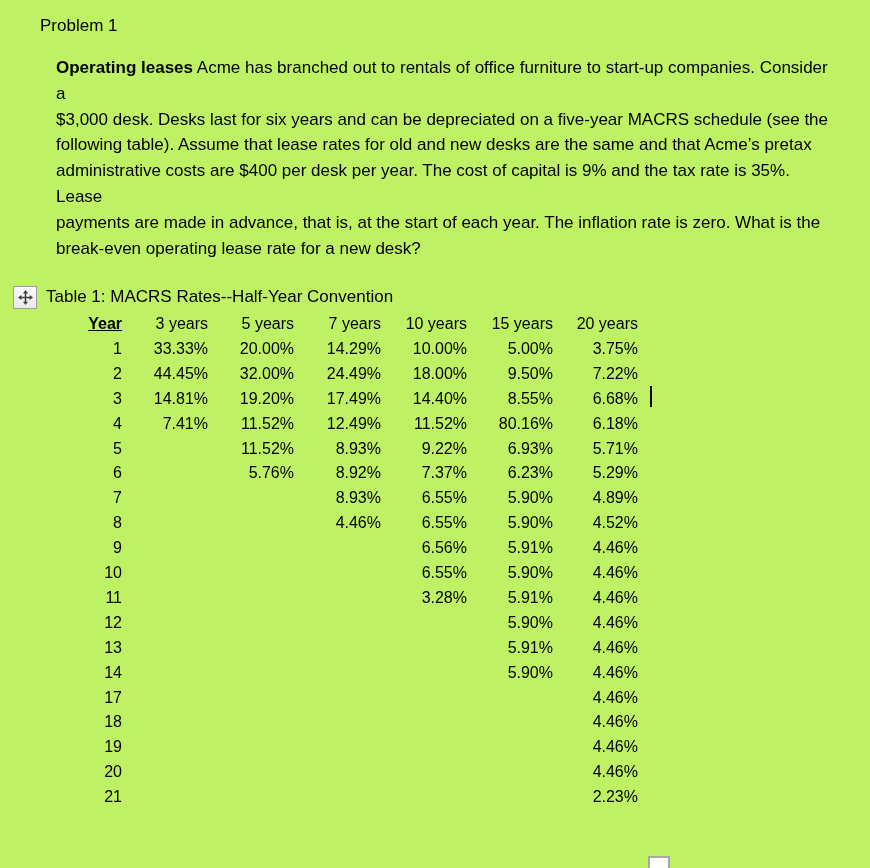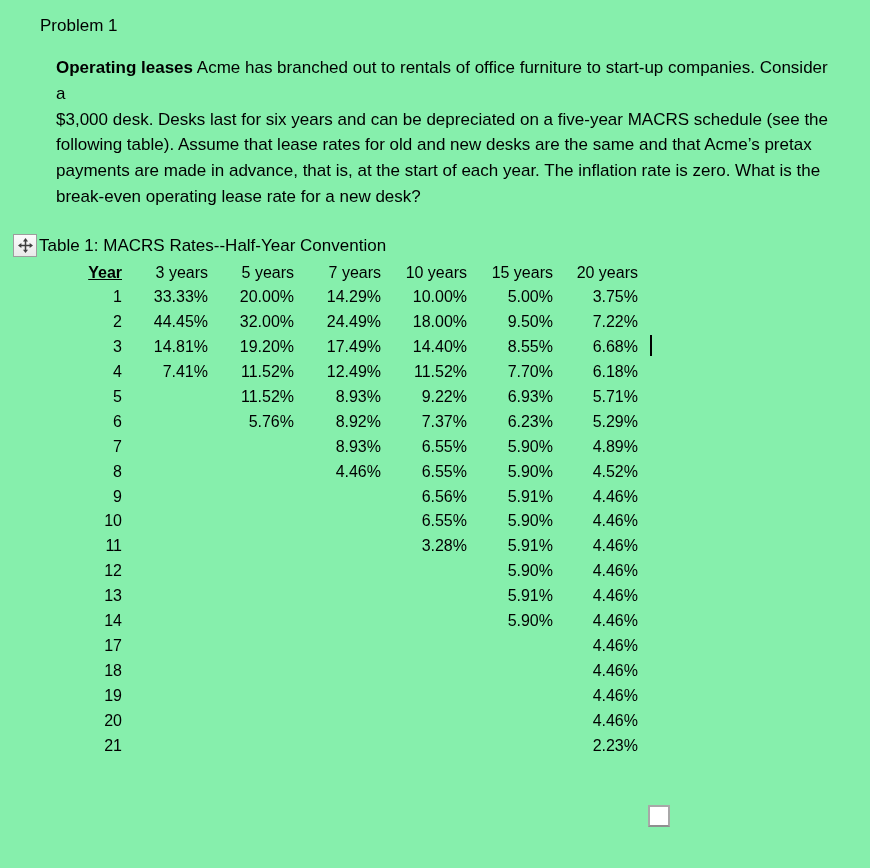--- a/index.html
+++ b/index.html
@@ -2,21 +2,21 @@
 <html><head>
 <meta charset="utf-8">
 <style>
   html, body { margin: 0; padding: 0; background: #ffffff; }
   .page {
     position: relative;
     width: 870px;
     height: 868px;
     box-sizing: border-box;
     padding: 13px 20px 0 40px;
-    background: #86efac;
+    background: #bef264;
     color: #000000;
     font-family: "Liberation Sans", sans-serif;
     overflow: hidden;
   }
   .heading {
     font-size: 17px;
     line-height: 26px;
     margin: 0;
     font-weight: 400;
   }
@@ -25,20 +25,21 @@
   .lead-bold { font-weight: bold; }
 
   .caption-row {
     margin-top: 24px;
     display: flex;
     align-items: center;
     font-size: 17px;
     line-height: 24px;
     height: 24px;
     position: relative;
+    gap: 7px;
   }
   .move-handle {
     width: 24px; height: 23px;
     margin-left: -27px;
     margin-right: 2px;
     border: 1px solid #9d9d9d;
     background: linear-gradient(#fbfbfb, #e9e9e9);
     box-sizing: border-box;
     display: inline-flex;
     align-items: center;
@@ -100,20 +101,21 @@
 <body>
 
 <div class="page">
 
   <div class="heading">Problem 1</div>
 
   <p class="para">
     <span class="line"><span class="lead-bold">Operating leases</span><span> Acme has branched out to rentals of office furniture to start-up companies. Consider a</span></span>
     <span class="line">$3,000 desk. Desks last for six years and can be depreciated on a five-year MACRS schedule (see the</span>
     <span class="line">following table). Assume that lease rates for old and new desks are the same and that Acme’s pretax</span>
+    <span class="line">administrative costs are $400 per desk per year. The cost of capital is 9% and the tax rate is 35%. Lease</span>
     <span class="line">payments are made in advance, that is, at the start of each year. The inflation rate is zero. What is the</span>
     <span class="line">break-even operating lease rate for a new desk?</span>
   </p>
 
   <div class="caption-row">
     <span class="move-handle">
       <svg width="15" height="15" viewBox="0 0 16 16">
         <g fill="#3f3f3f">
           <rect x="7.2" y="3" width="1.6" height="10"></rect>
           <rect x="3" y="7.2" width="10" height="1.6"></rect>
@@ -176,21 +178,21 @@
             <td>14.40%</td>
             <td>8.55%</td>
             <td>6.68%</td>
           </tr>
           <tr>
             <td>4</td>
             <td>7.41%</td>
             <td>11.52%</td>
             <td>12.49%</td>
             <td>11.52%</td>
-            <td>7.70%</td>
+            <td>80.16%</td>
             <td>6.18%</td>
           </tr>
           <tr>
             <td>5</td>
             <td></td>
             <td>11.52%</td>
             <td>8.93%</td>
             <td>9.22%</td>
             <td>6.93%</td>
             <td>5.71%</td>

